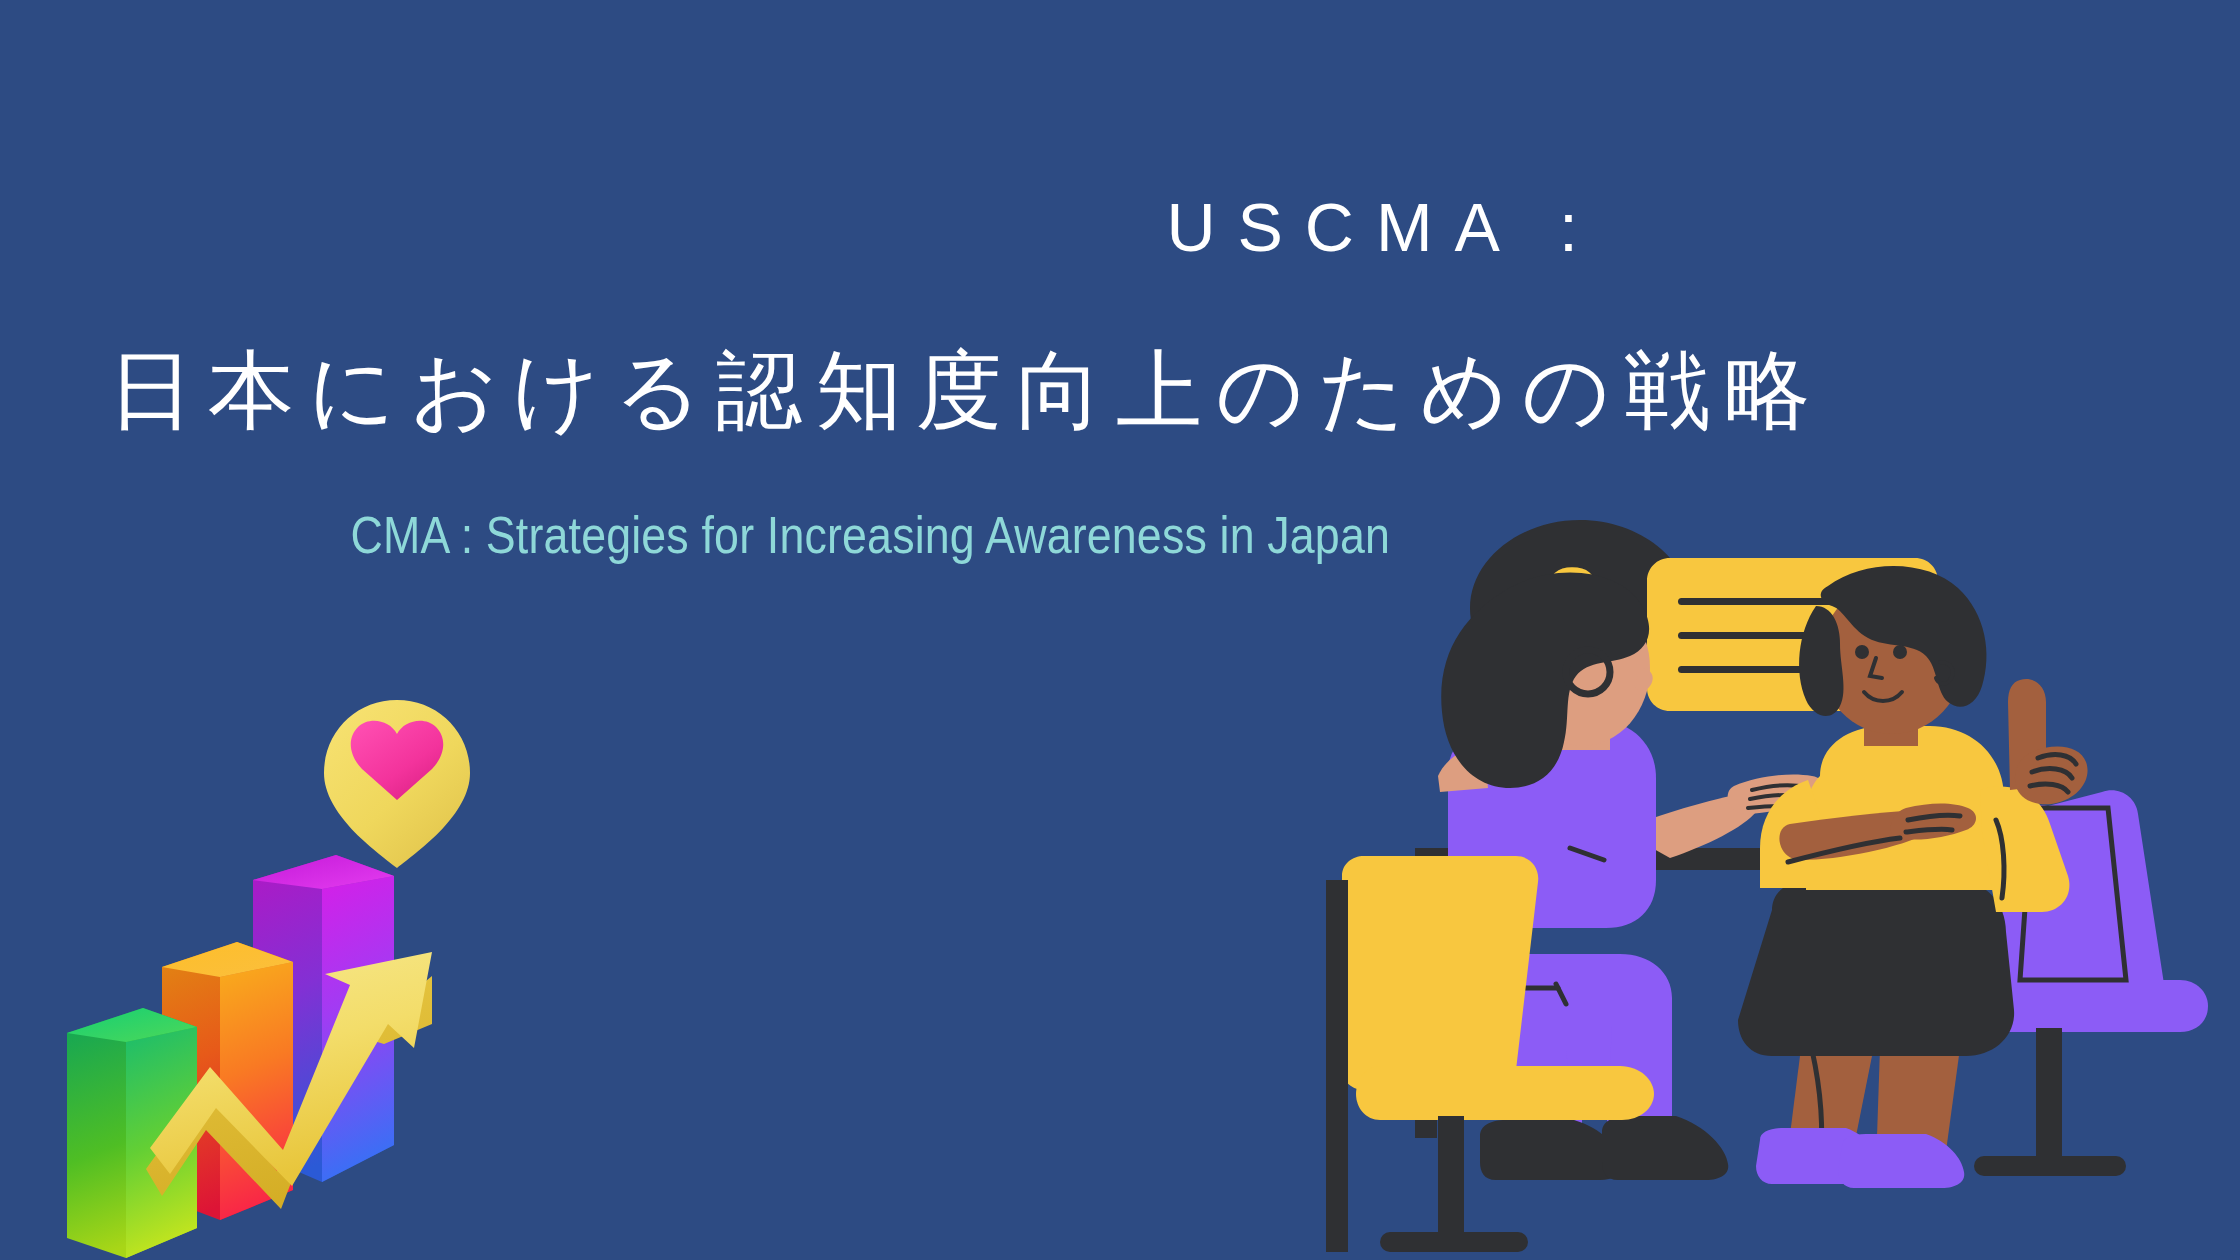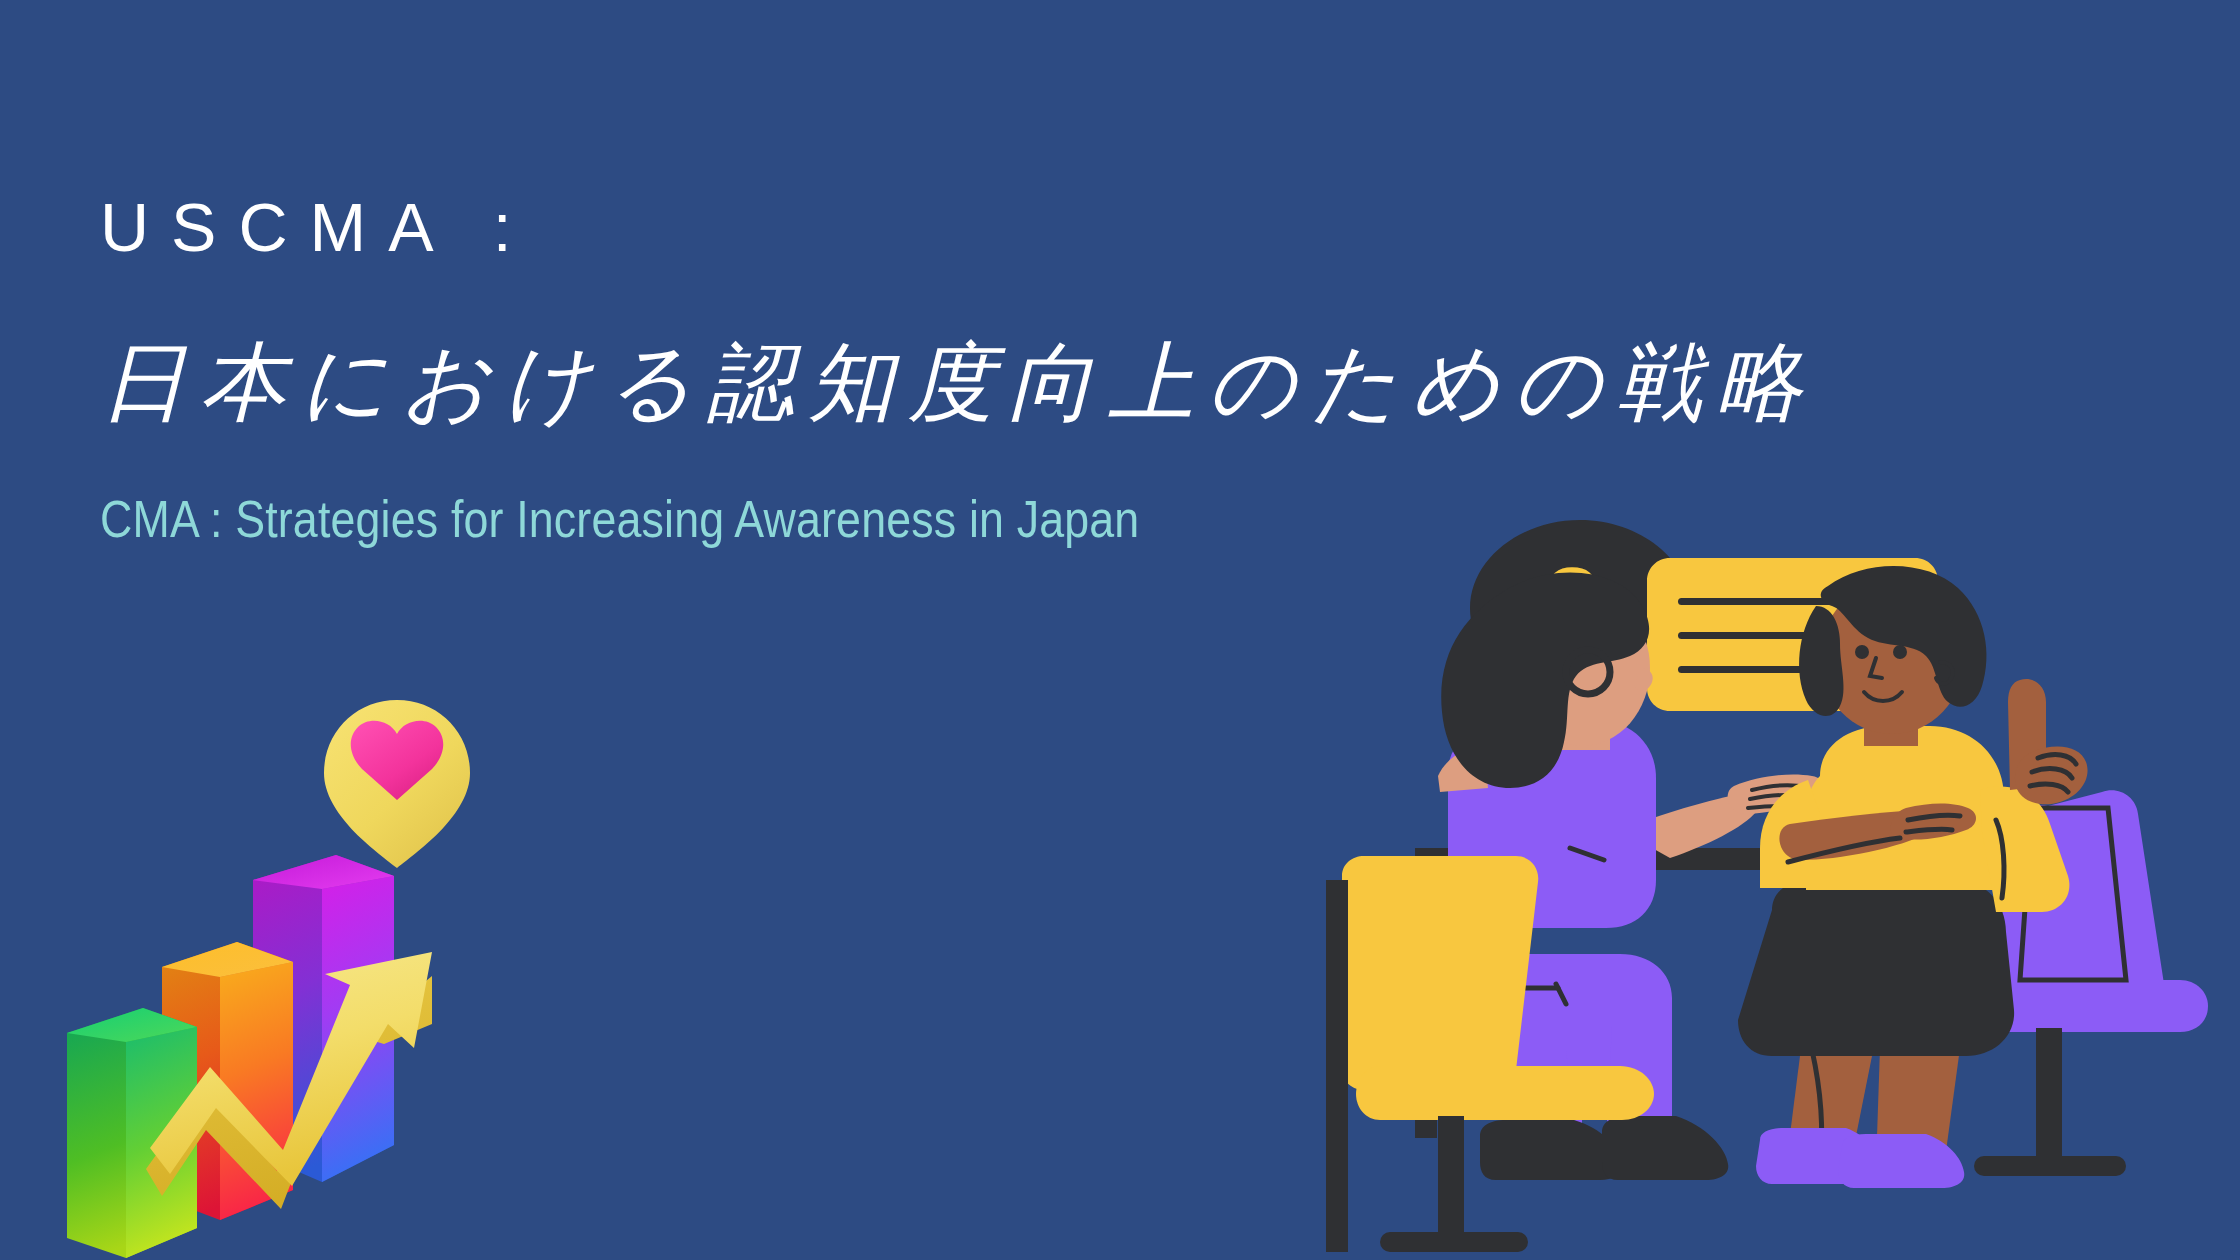--- a/index.html
+++ b/index.html
@@ -7,20 +7,21 @@
     padding: 0;
     background: #2d4b83;
   }
   #slide {
     position: relative;
     width: 2240px;
     height: 1260px;
     overflow: hidden;
     background: #2d4b83;
     font-family: "Liberation Sans", "DejaVu Sans", sans-serif;
+    text-align: right;
   }
 
   
   .text-block {
     position: absolute;
     left: 100px;
     top: 190px;
     width: 1500px;
   }
   #eyebrow-title {
@@ -31,25 +32,24 @@
     line-height: 1.1;
     white-space: nowrap;
     margin: 0;
   }
   #main-title {
     color: #ffffff;
     font-size: 86px;
     font-weight: 400;
     letter-spacing: 14px;
     line-height: 1.15;
-    margin: 0;
+    margin: 8px;
     padding-top: 68px;
     white-space: nowrap;
     font-family: "DejaVu Sans", "Liberation Sans", sans-serif;
-    font-style: italic;
   }
   #subtitle {
     color: #8ed8d8;
     font-size: 52px;
     font-weight: 400;
     letter-spacing: 0.2px;
     line-height: 1.2;
     margin: 0;
     padding-top: 56px;
     white-space: nowrap;

